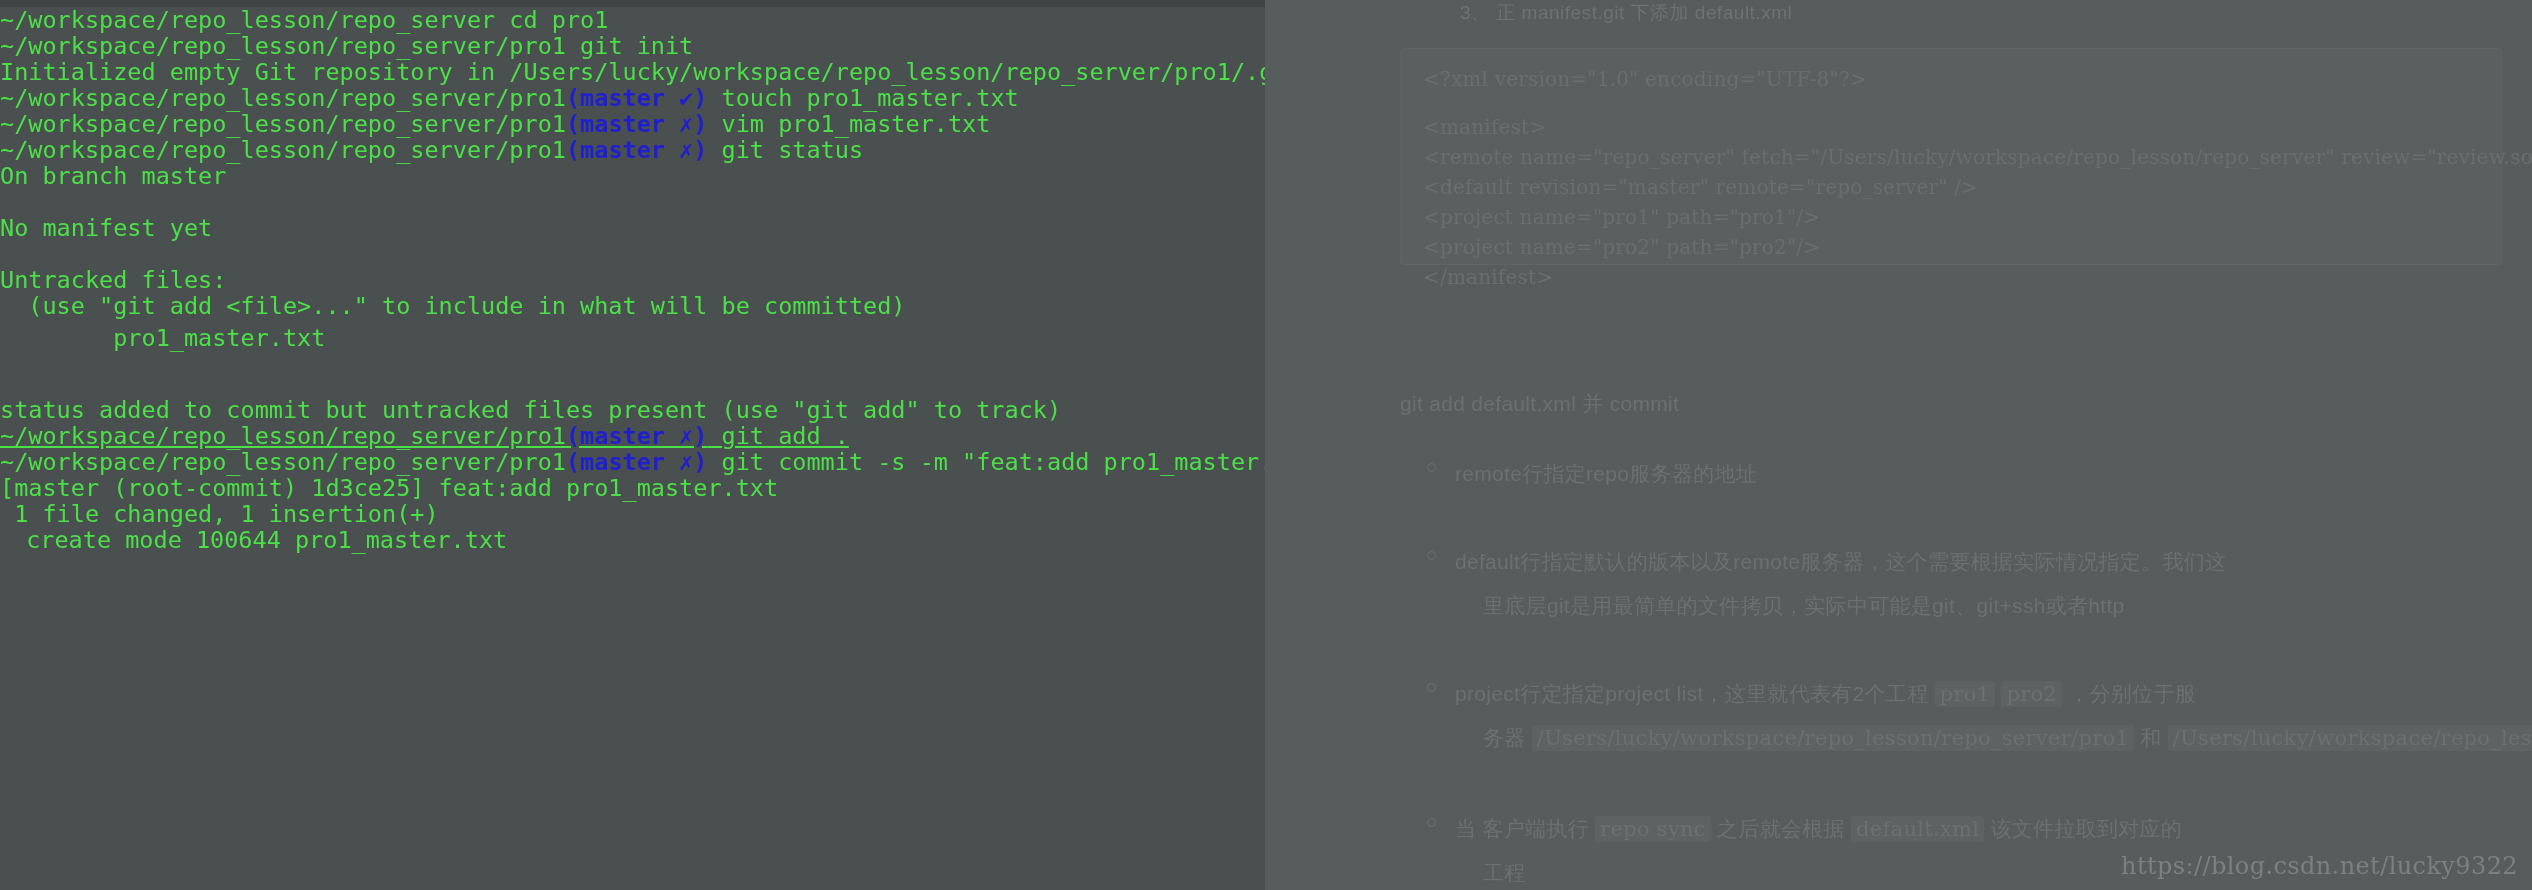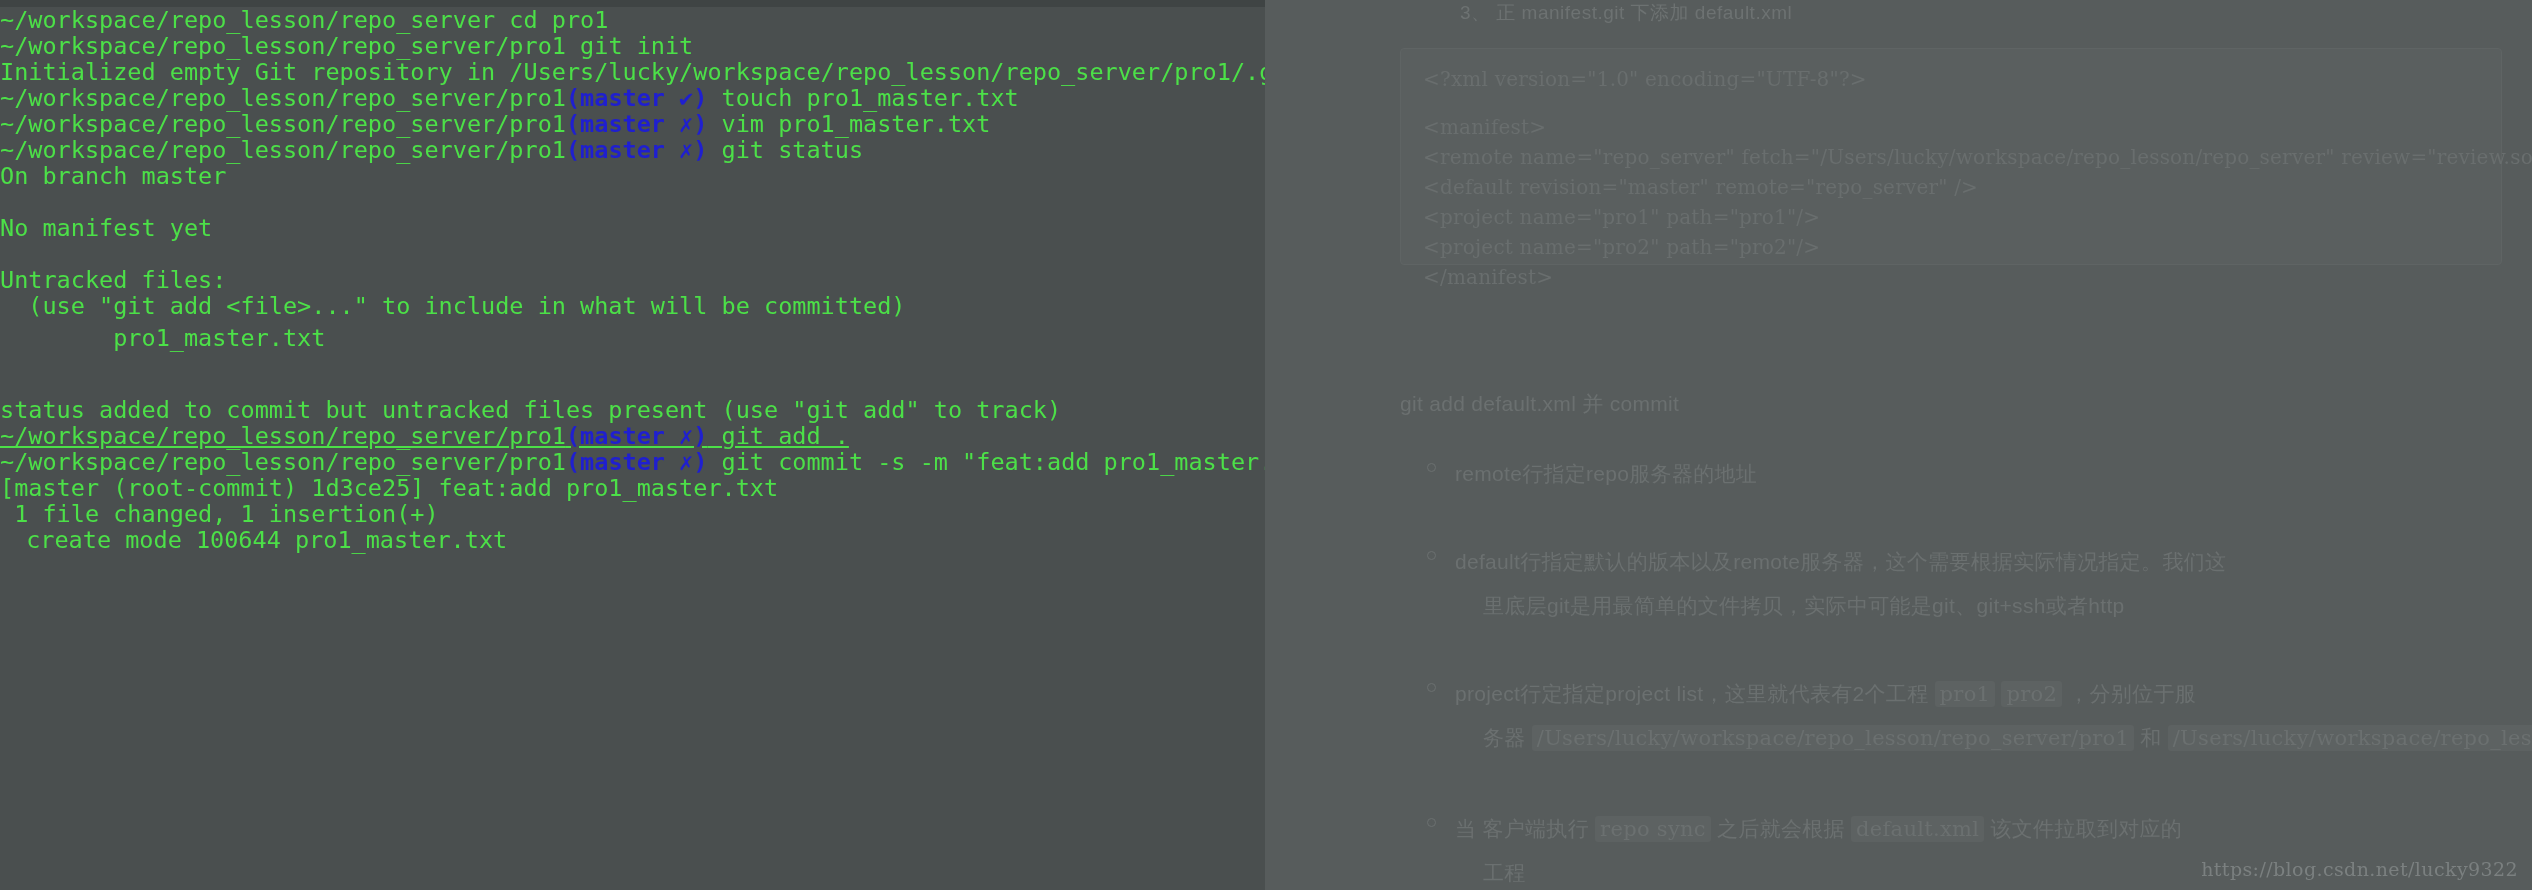--- a/index.html
+++ b/index.html
@@ -86,21 +86,21 @@
     font-family: "DejaVu Serif", serif;
     background: #5d6262;
     padding: 1px 5px;
     border-radius: 3px;
   }
   .watermark {
     position: absolute;
     right: 14px;
     bottom: 10px;
     font-family: "DejaVu Serif", serif;
-    font-size: 19px;
+    font-size: 24px;
     color: #7b8080;
     letter-spacing: .4px;
     white-space: nowrap;
   }
 
   
   .terminal {
     position: absolute;
     left: 0; top: 0;
     width: 1265px;

